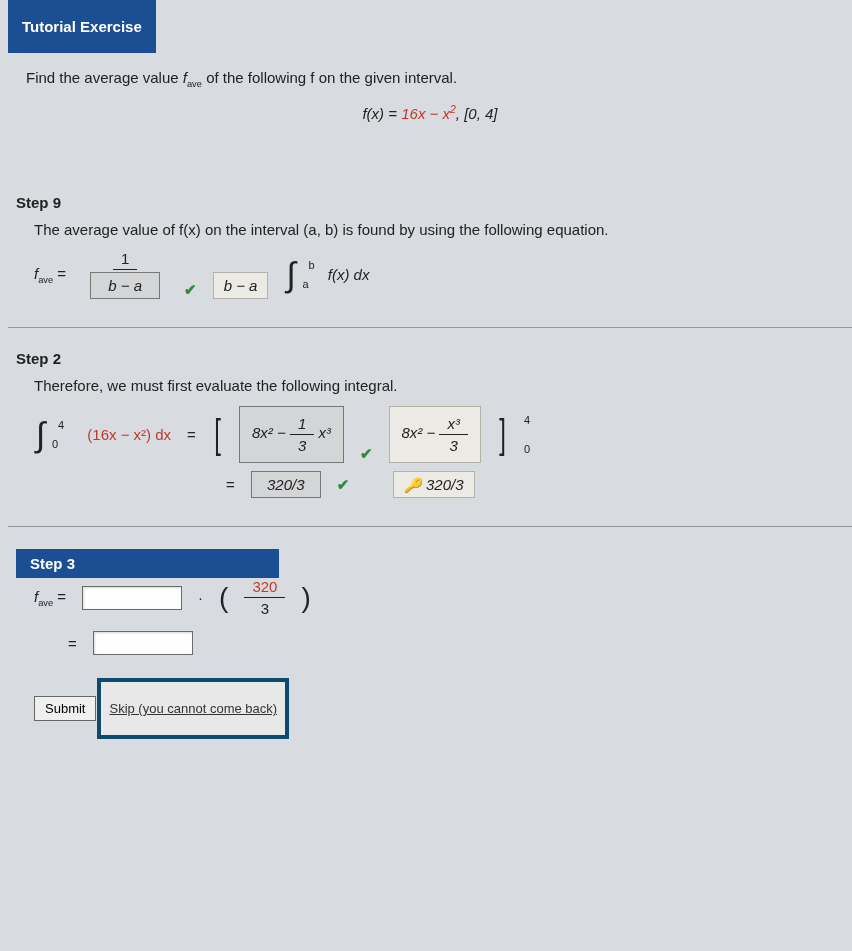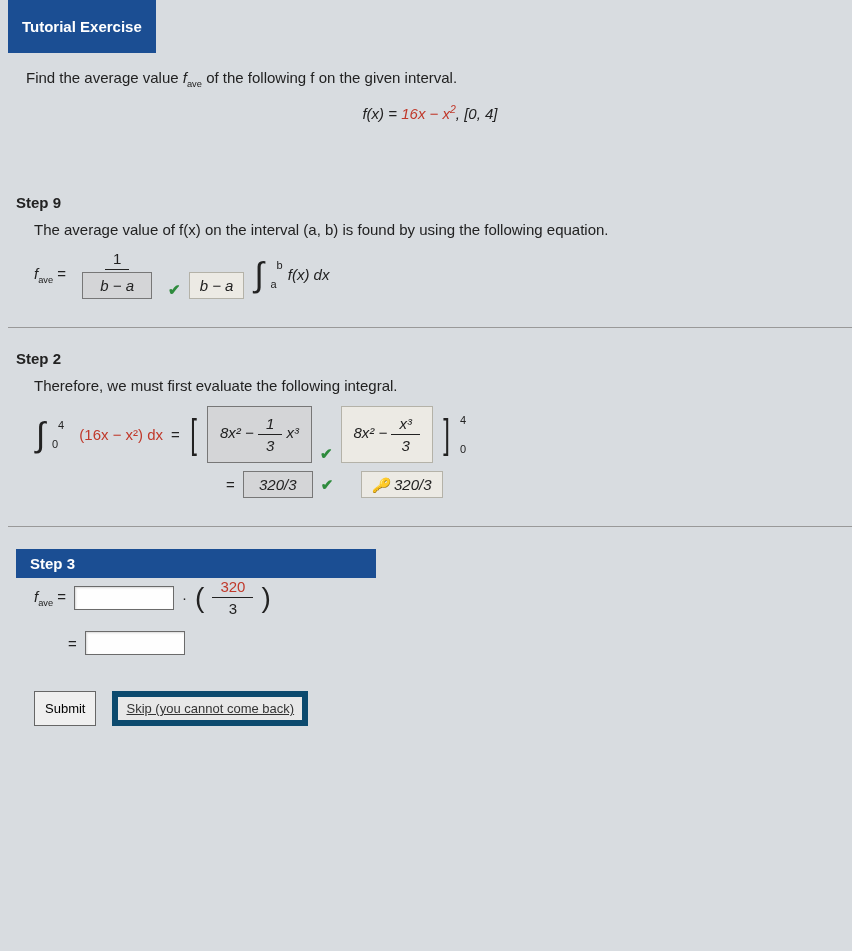--- a/index.html
+++ b/index.html
@@ -22,21 +22,21 @@
   }
   .exercise-body { padding: 6px 18px 18px 18px; }
   .prompt { margin-bottom: 8px; }
   .sub { font-size: 0.62em; vertical-align: sub; }
   .sup { font-size: 0.7em; vertical-align: super; }
   .func-display { text-align: center; margin: 14px 0 40px 0; font-style: italic; }
   .red { color: #c0392b; }
   .step-title { font-weight: bold; margin: 14px 0 10px 0; }
   .step-text { padding-left: 18px; margin-bottom: 12px; }
   .hr { border: none; border-top: 1px solid #999; margin: 28px 0 22px 0; }
-  .eq-row { display: flex; align-items: center; gap: 8px; padding-left: 18px; flex-wrap: wrap; margin-bottom:6px;}
+  .eq-row { display: flex; align-items: center; gap: 16px; padding-left: 18px; flex-wrap: wrap; margin-bottom:6px;}
   .frac { display: inline-flex; flex-direction: column; align-items: center; vertical-align: middle; }
   .frac .num { border-bottom: 1px solid #222; padding: 0 8px 2px 8px; min-width:18px; text-align:center;}
   .frac .den { padding: 2px 8px 0 8px; text-align:center;}
   .ans-box {
     background: #d4d5d7;
     border: 1px solid #777;
     padding: 4px 12px;
     font-style: italic;
     display: inline-block;
     min-width: 70px;
@@ -57,46 +57,46 @@
     padding: 0 2px;
   }
   .int-sym { font-size: 34px; line-height: 0.7; font-style: italic; }
   .int-b { position: absolute; top: -4px; left: 24px; font-size: 11px; }
   .int-a { position: absolute; bottom: -4px; left: 18px; font-size: 11px; }
   .step3-bar {
     background: #1b4e93;
     color: #fff;
     font-weight: bold;
     padding: 6px 14px;
-    width: 360px;
+    width: 263px;
   }
   .input-field {
     background: #fefefe;
     border: 1px solid #6b6b6b;
     height: 24px;
     width: 100px;
     box-shadow: inset 1px 1px 2px rgba(0,0,0,.15);
   }
   .btn {
     background: #efefef;
     border: 1px solid #666;
     padding: 4px 10px;
     font-size: 13px;
     cursor: pointer;
   }
   .link-btn {
-    border: 6px solid #0c4a6e;
-    padding: 4px 8px;
+    border: 4px solid #0c4a6e;
+    padding: 19px 8px;
     font-size: 13px;
     background: #e8e8e8;
     text-decoration: underline;
     color: #333;
     cursor: pointer;
   }
-  .btn-row { padding-left: 18px; margin-top: 36px; display:flex; gap:16px;}
+  .btn-row { padding-left: 18px; margin-top: 23px; display:flex; gap:1px;align-items:center;}
   .bracket-l { font-size: 40px; font-weight: 300; display:inline-block; transform:scaleX(.6);}
   .bracket-r { font-size: 40px; font-weight: 300; display:inline-block; transform:scaleX(.6);}
   .limits { display:inline-flex; flex-direction:column; font-size:11px; line-height:1;}
   .key-icon { color:#caa23a; font-size:14px; }
 </style>
 </head>
 <body>
 
 
 

